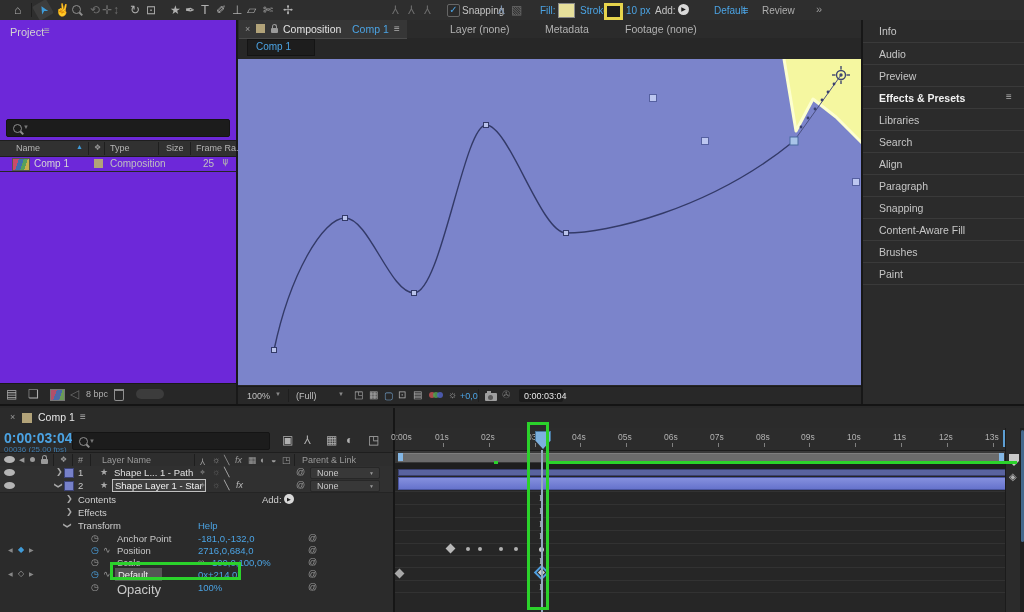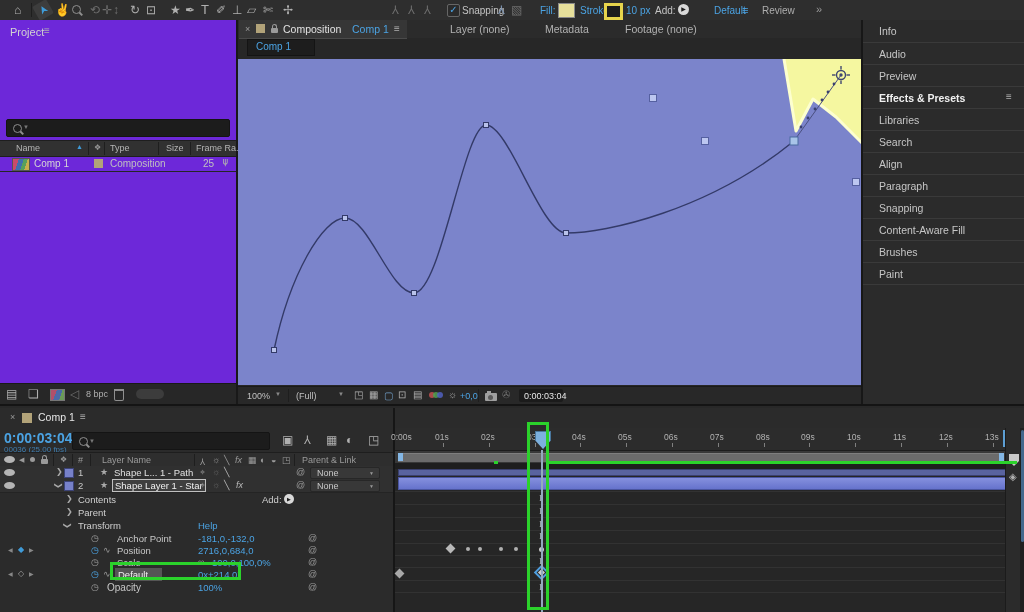--- a/index.html
+++ b/index.html
@@ -365,21 +365,21 @@
       </div>
 
       <div class="a" style="left:0;top:65px;width:393px;height:13px">
         <span class="a" style="left:66px;top:1px;color:#aaa;font-size:8px">❯</span>
         <span class="a nw" style="left:78px;top:1px;color:#cfcfcf;font-size:9.5px">Contents</span>
         <span class="a nw" style="left:262px;top:1px;color:#cfcfcf;font-size:9.5px">Add:</span>
         <span class="a" style="left:284px;top:1px;width:10px;height:10px;border-radius:50%;background:#d9d9d9;color:#1d1d1d;font-size:5px;line-height:10px;text-align:center">▶</span>
       </div>
       <div class="a" style="left:0;top:78px;width:393px;height:13px">
         <span class="a" style="left:66px;top:1px;color:#aaa;font-size:8px">❯</span>
-        <span class="a nw" style="left:78px;top:1px;color:#cfcfcf;font-size:9.5px">Parent</span>
+        <span class="a nw" style="left:78px;top:1px;color:#cfcfcf;font-size:9.5px">Effects</span>
       </div>
       <div class="a" style="left:0;top:91px;width:393px;height:13px">
         <span class="a" style="left:64px;top:2px;color:#aaa;font-size:8px;display:inline-block;transform:rotate(90deg)">❯</span>
         <span class="a nw" style="left:78px;top:1px;color:#cfcfcf;font-size:9.5px">Transform</span>
         <span class="a nw blue" style="left:198px;top:1px;font-size:9.5px">Help</span>
       </div>
 
       <div class="a" style="left:0;top:104px;width:393px;height:12px">
         <span class="a" style="left:91px;top:1px;color:#9a9a9a;font-size:9px">◷</span>
         <span class="a nw" style="left:117px;top:1px;font-size:9.5px">Anchor Point</span>
@@ -408,21 +408,21 @@
         <span class="a" style="left:18px;top:1px;color:#999;font-size:8px">◇</span>
         <span class="a" style="left:29px;top:2px;color:#888;font-size:6px">▶</span>
         <span class="a" style="left:91px;top:1px;color:#4ba3e3;font-size:9px">◷</span>
         <span class="a" style="left:103px;top:1px;color:#9a9a9a;font-size:9px">∿</span>
         <span class="a nw" style="left:115px;top:0;font-size:9.5px;background:#555;color:#f0f0f0;padding:1px 14px 1px 3px">Default</span>
         <span class="a nw blue" style="left:198px;top:1px;font-size:9.5px">0x+214,0°</span>
         <span class="a" style="left:308px;top:1px;color:#9a9a9a;font-size:9px">@</span>
       </div>
       <div class="a" style="left:0;top:153px;width:393px;height:12px">
         <span class="a" style="left:91px;top:1px;color:#9a9a9a;font-size:9px">◷</span>
-        <span class="a nw" style="left:107px;top:1px;font-size:10px">Opacity</span>
+        <span class="a nw" style="left:117px;top:1px;font-size:13px">Opacity</span>
         <span class="a nw blue" style="left:198px;top:1px;font-size:9.5px">100%</span>
         <span class="a" style="left:308px;top:1px;color:#9a9a9a;font-size:9px">@</span>
       </div>
     </div>
 
     <div class="a" style="left:393px;top:2px;width:2px;height:206px;background:#161616"></div>
 
     <div class="a" style="left:395px;top:22px;width:625px;height:186px;background:#262626">
 
       <div class="a" style="left:0;top:0;width:625px;height:22px;background:#2c2c2c;border-bottom:1px solid #1c1c1c;color:#b2b2b2;font-size:8.5px">

